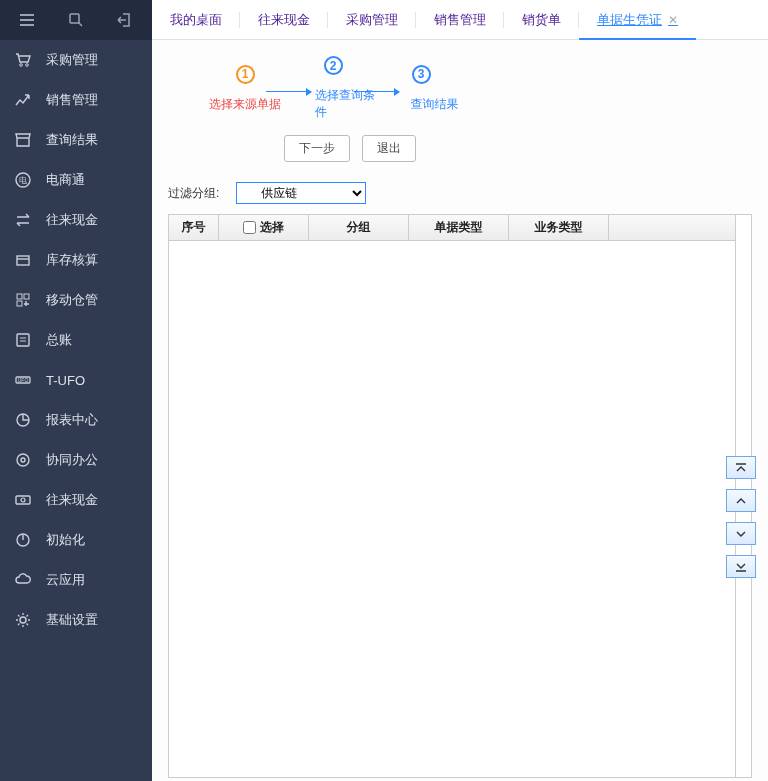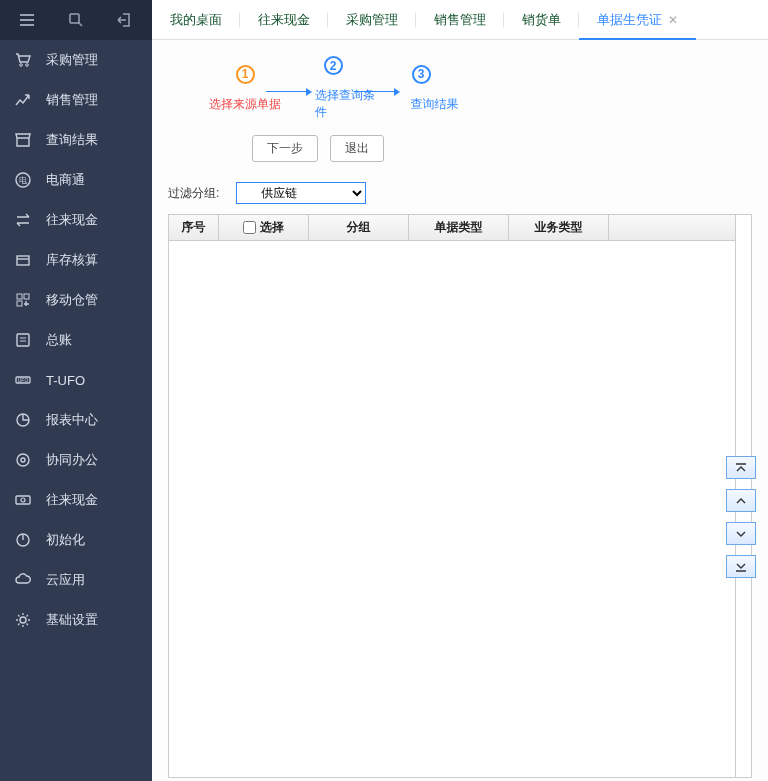--- a/index.html
+++ b/index.html
@@ -66,35 +66,36 @@
     display: flex;
     align-items: stretch;
     border-bottom: 1px solid #e1e1e1;
     background: #fff;
     font-size: 13px;
   }
   .tab {
     padding: 0 18px;
     display: flex;
     align-items: center;
-    color: #14532d;
+    color: #4c1d95;
     position: relative;
     cursor: pointer;
     white-space: nowrap;
   }
   .tab .sep {
     position: absolute;
     right: 0;
     top: 12px;
     width: 1px;
     height: 16px;
     background: #e5e5e5;
   }
   .tab.active {
     color: #2f88ff;
+    text-decoration: underline;
   }
   .tab.active::after {
     content: "";
     position: absolute;
     left: 0; right: 0; bottom: -1px;
     height: 2px;
     background: #2f88ff;
   }
   .tab .close {
     margin-left: 6px;
@@ -149,20 +150,21 @@
   .conn .arrow{
     width:0;height:0;border-left:6px solid #2f88ff;
     border-top:4px solid transparent;border-bottom:4px solid transparent;
   }
 
   .step-buttons {
     display: flex;
     gap: 12px;
     padding-left: 100px;
     margin-top: 14px;
+    margin-left: 32px;
   }
   .btn {
     border: 1px solid #bbb;
     background: #fff;
     color: #444;
     font-size: 12px;
     padding: 4px 14px;
     border-radius: 3px;
     cursor: pointer;
   }

